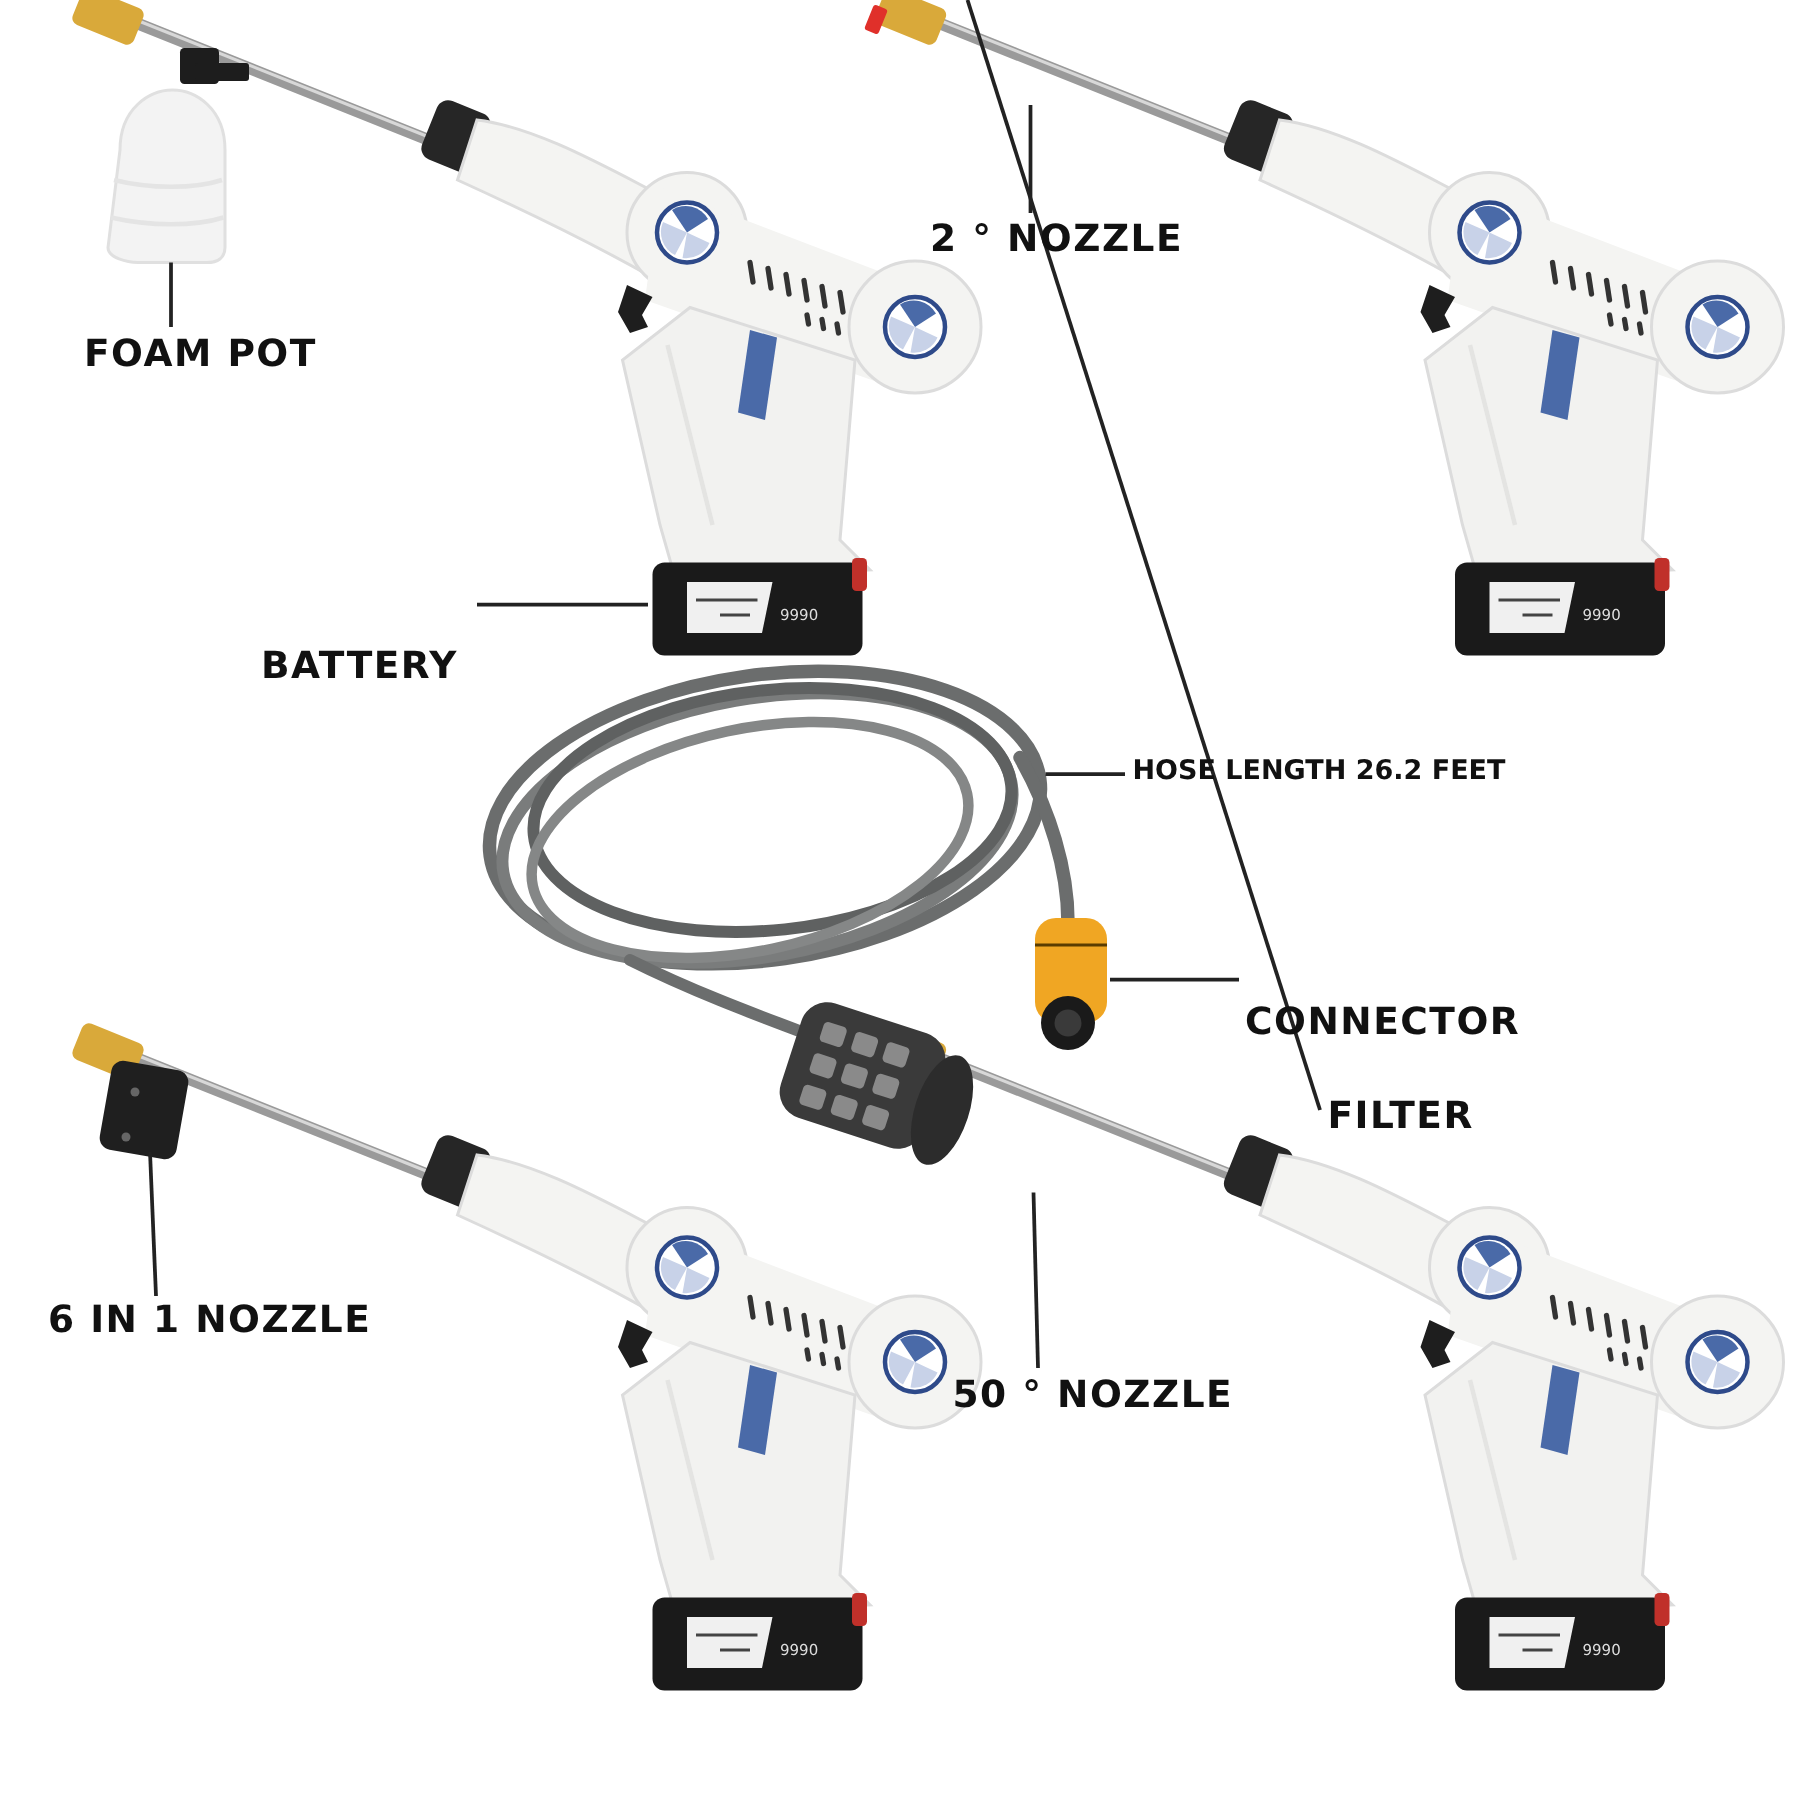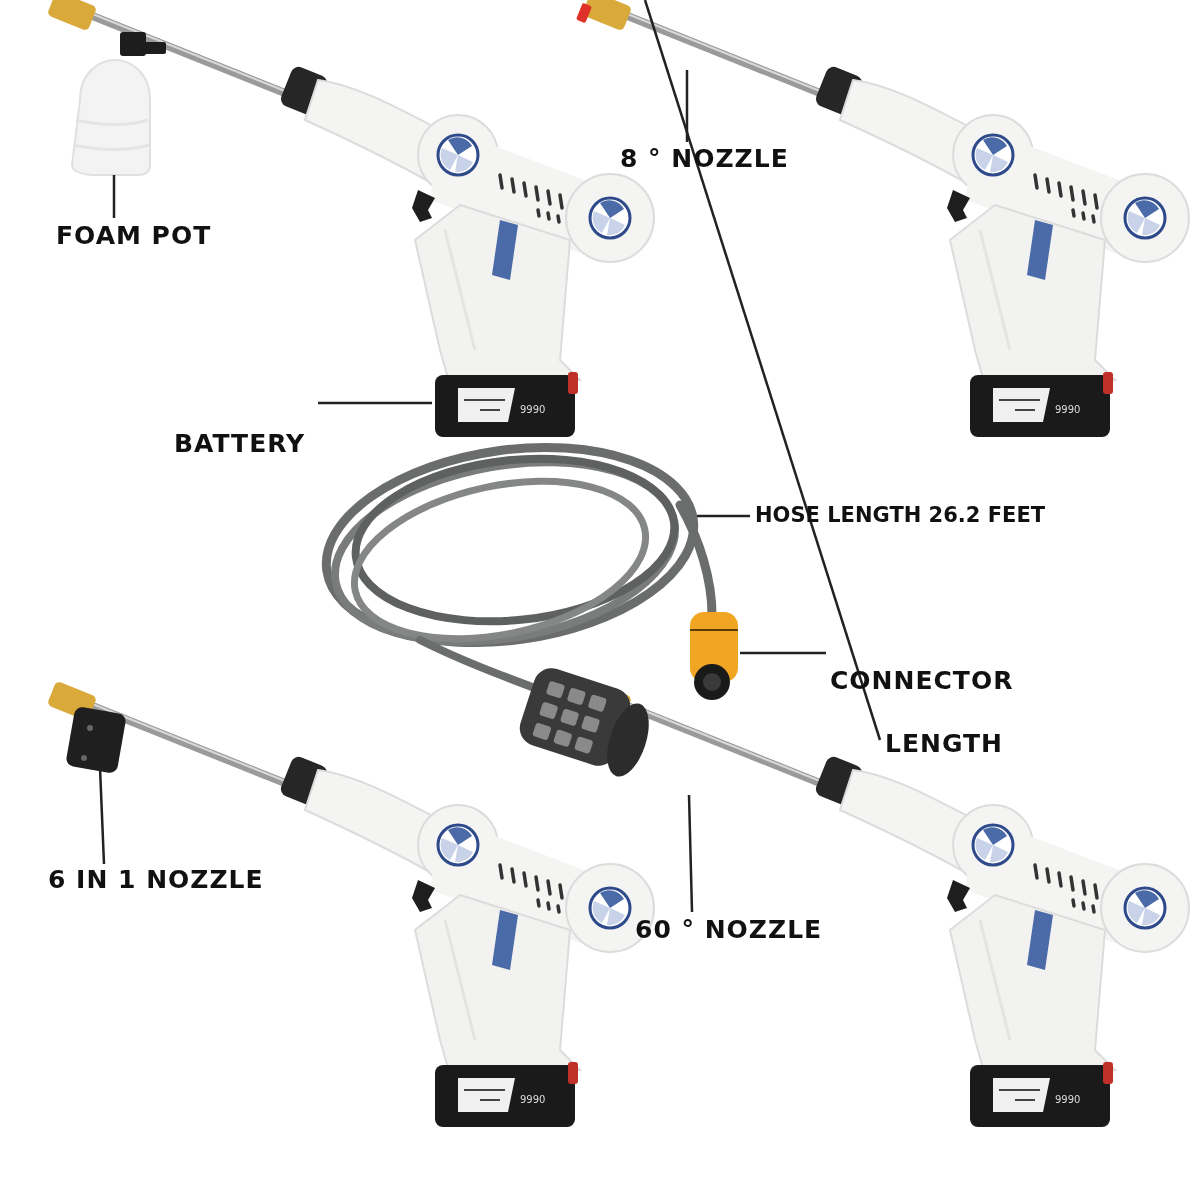--- a/index.html
+++ b/index.html
@@ -1,21 +1,21 @@
 <!DOCTYPE html>
 <html><head>
 <meta charset="utf-8">
 <style>
   html, body { margin:0; padding:0; background:#ffffff; }
   body { width:1200px; height:1200px; position:relative; overflow:hidden;
          font-family:"DejaVu Sans", sans-serif; }
   .canvas { position:absolute; inset:0; }
   .label { position:absolute; font-weight:bold; color:#111111; font-size:25px;
            letter-spacing:1px; white-space:nowrap; line-height:1; }
-  .label.hose { font-size:21px; letter-spacing:0; }
+  .label.hose { font-size:18px; letter-spacing:0; }
   svg { position:absolute; left:0; top:0; }
 </style>
 </head>
 <body>
 
 <div class="canvas">
 
   <svg width="1200" height="1200" viewBox="0 0 1200 1200">
     <defs>
       <g id="gun">
@@ -145,21 +145,21 @@
       <line x1="687" y1="70" x2="687" y2="142"></line>
       <line x1="697" y1="516" x2="750" y2="516"></line>
       <line x1="740" y1="653" x2="826" y2="653"></line>
       <line x1="645" y1`="740" x2="880" y2="740"></line>
       <line x1="100" y1="768" x2="104" y2="864"></line>
       <line x1="689" y1="795" x2="692" y2="912"></line>
     </g>
   </svg>
 
   <div class="label" style="left:56px; top:223px;">FOAM POT</div>
-  <div class="label" style="left:620px; top:146px;">8 ° NOZZLE</div>
+  <div class="label" style="left:620px; top:146px;">2 ° NOZZLE</div>
   <div class="label" style="left:174px; top:391px;margin-top:40px;">BATTERY</div>
   <div class="label hose" style="left:755px; top:505px;">HOSE LENGTH  26.2 FEET</div>
   <div class="label" style="left:830px; top:668px;">CONNECTOR</div>
-  <div class="label" style="left:885px; top:731px;">LENGTH</div>
-  <div class="label" style="left:48px; top:867px;">6 IN 1 NOZZLE</div>
-  <div class="label" style="left:635px; top:917px;">60 ° NOZZLE</div>
+  <div class="label" style="left:885px; top:731px;">FILTER</div>
+  <div class="label" style="left:32px; top:867px;">6 IN 1 NOZZLE</div>
+  <div class="label" style="left:635px; top:917px;">50 ° NOZZLE</div>
 
 </div>
 
 </body></html>

